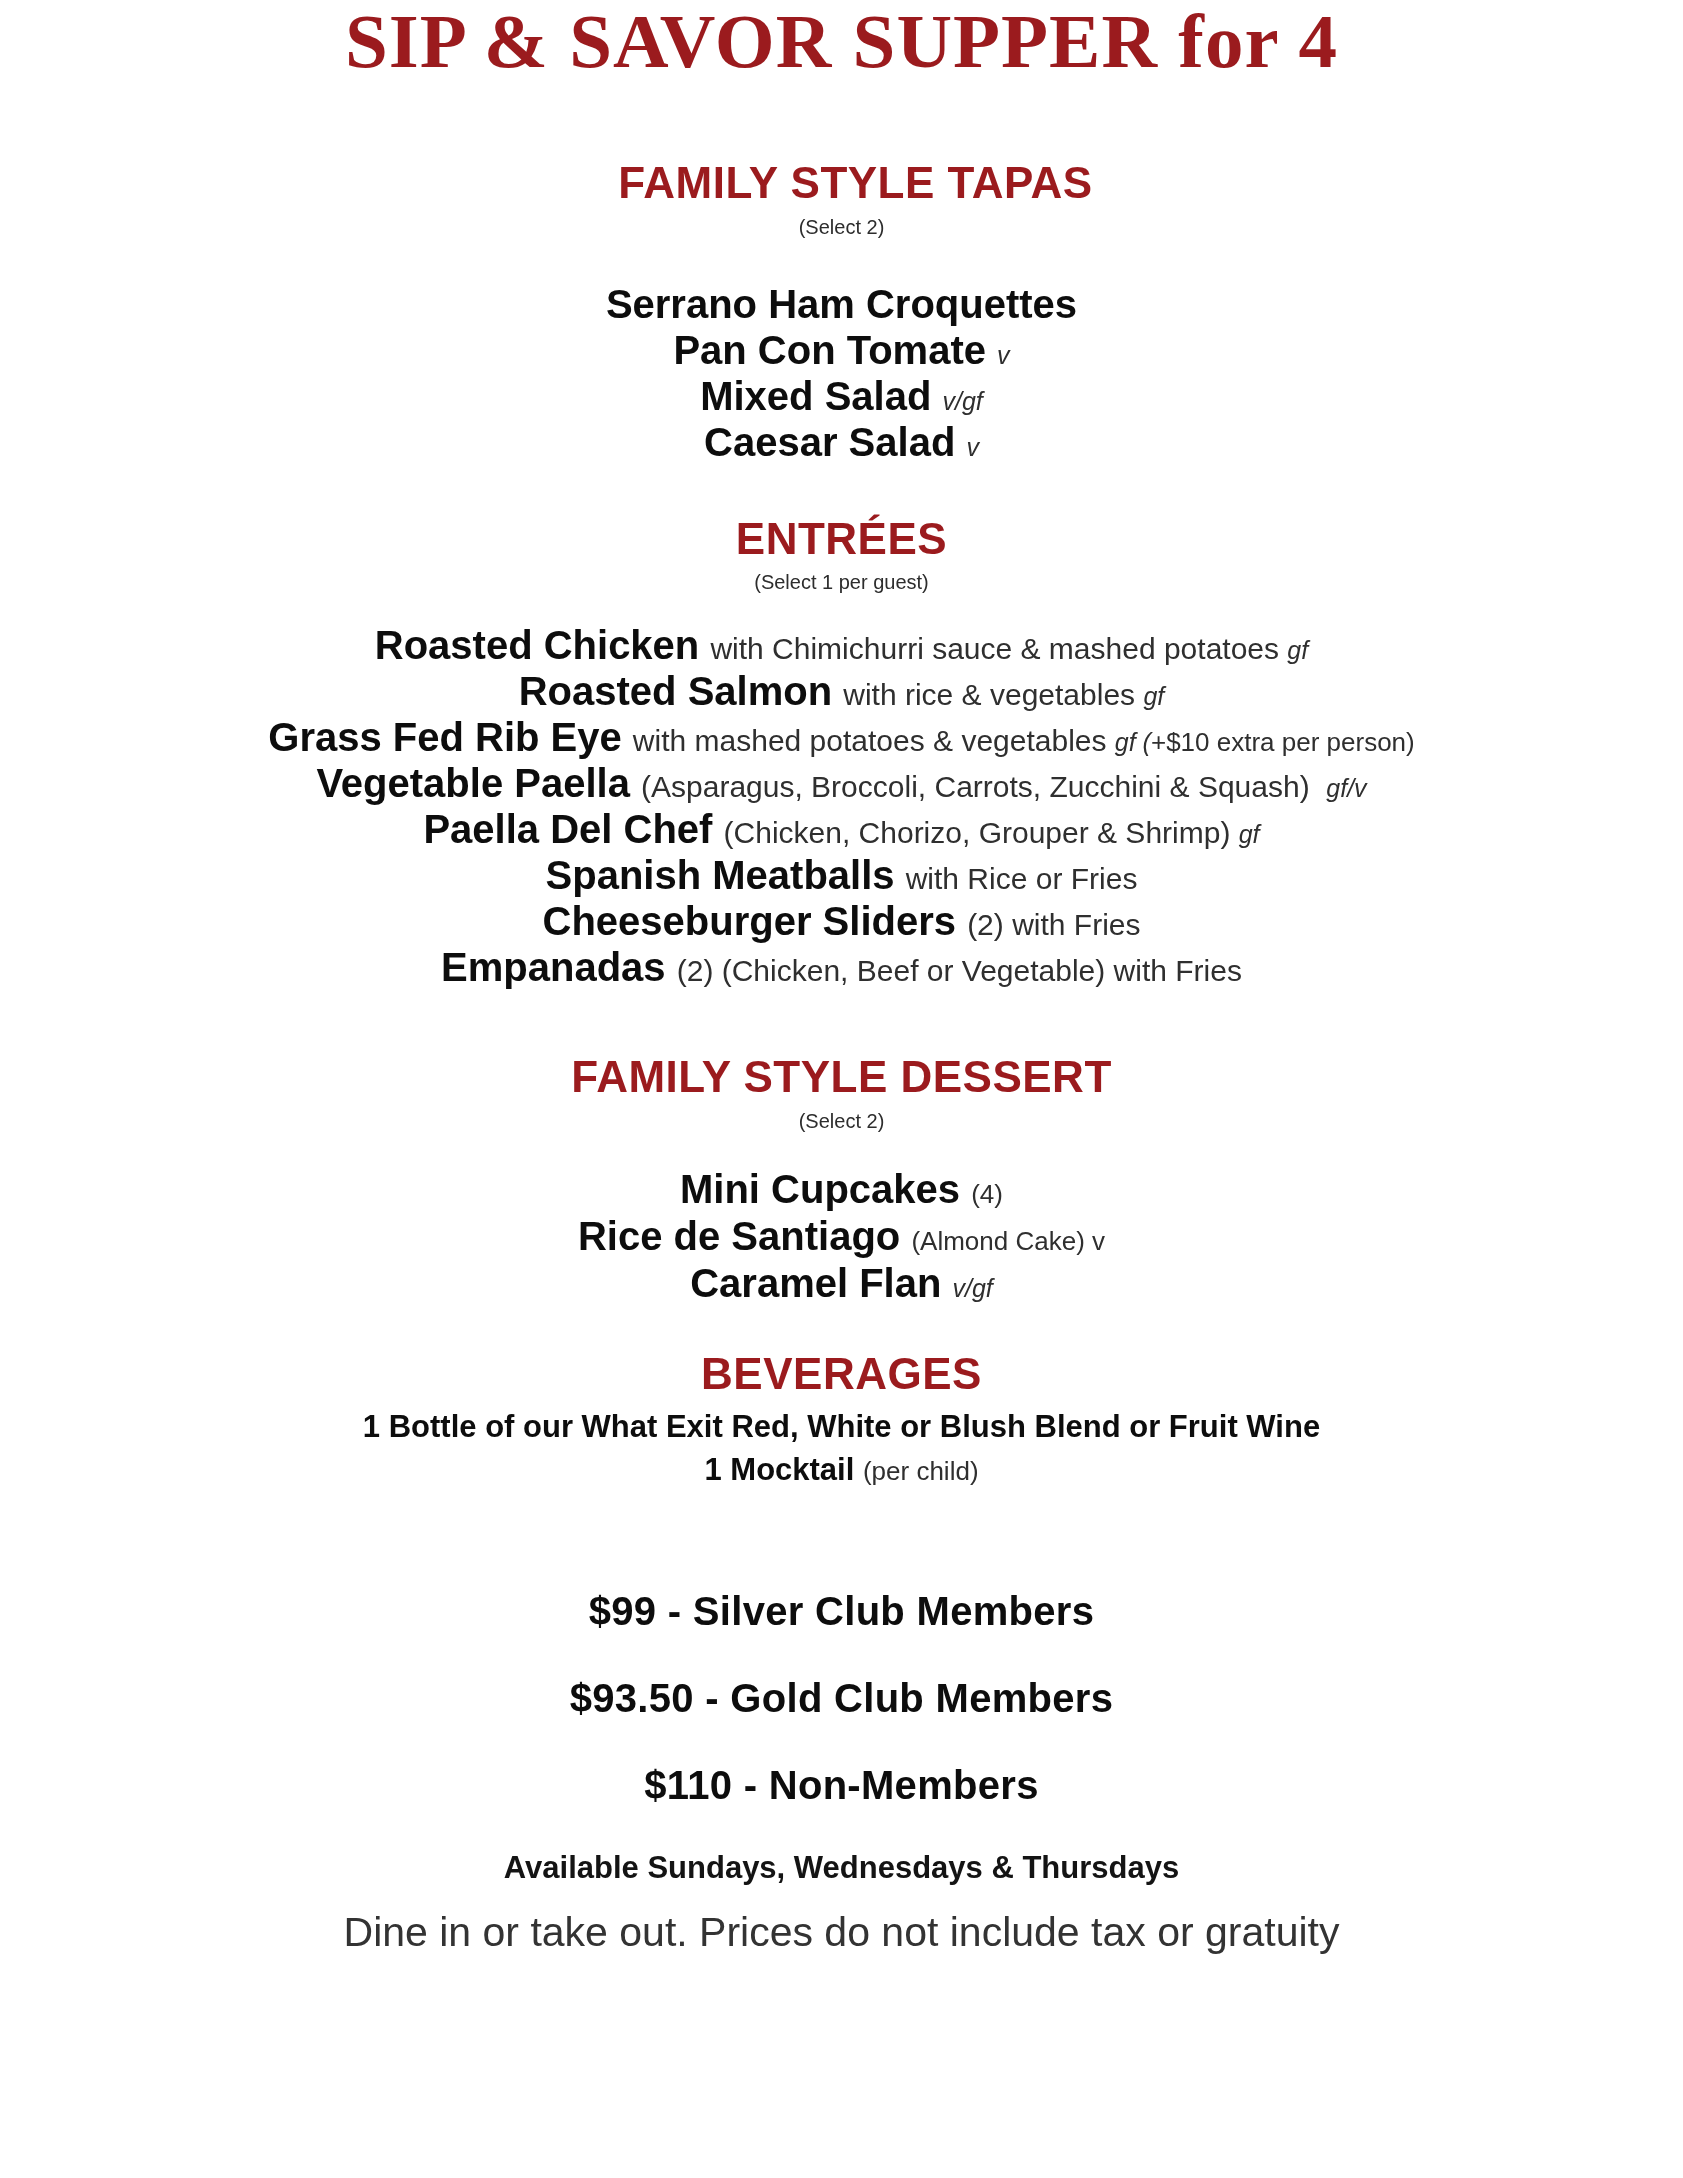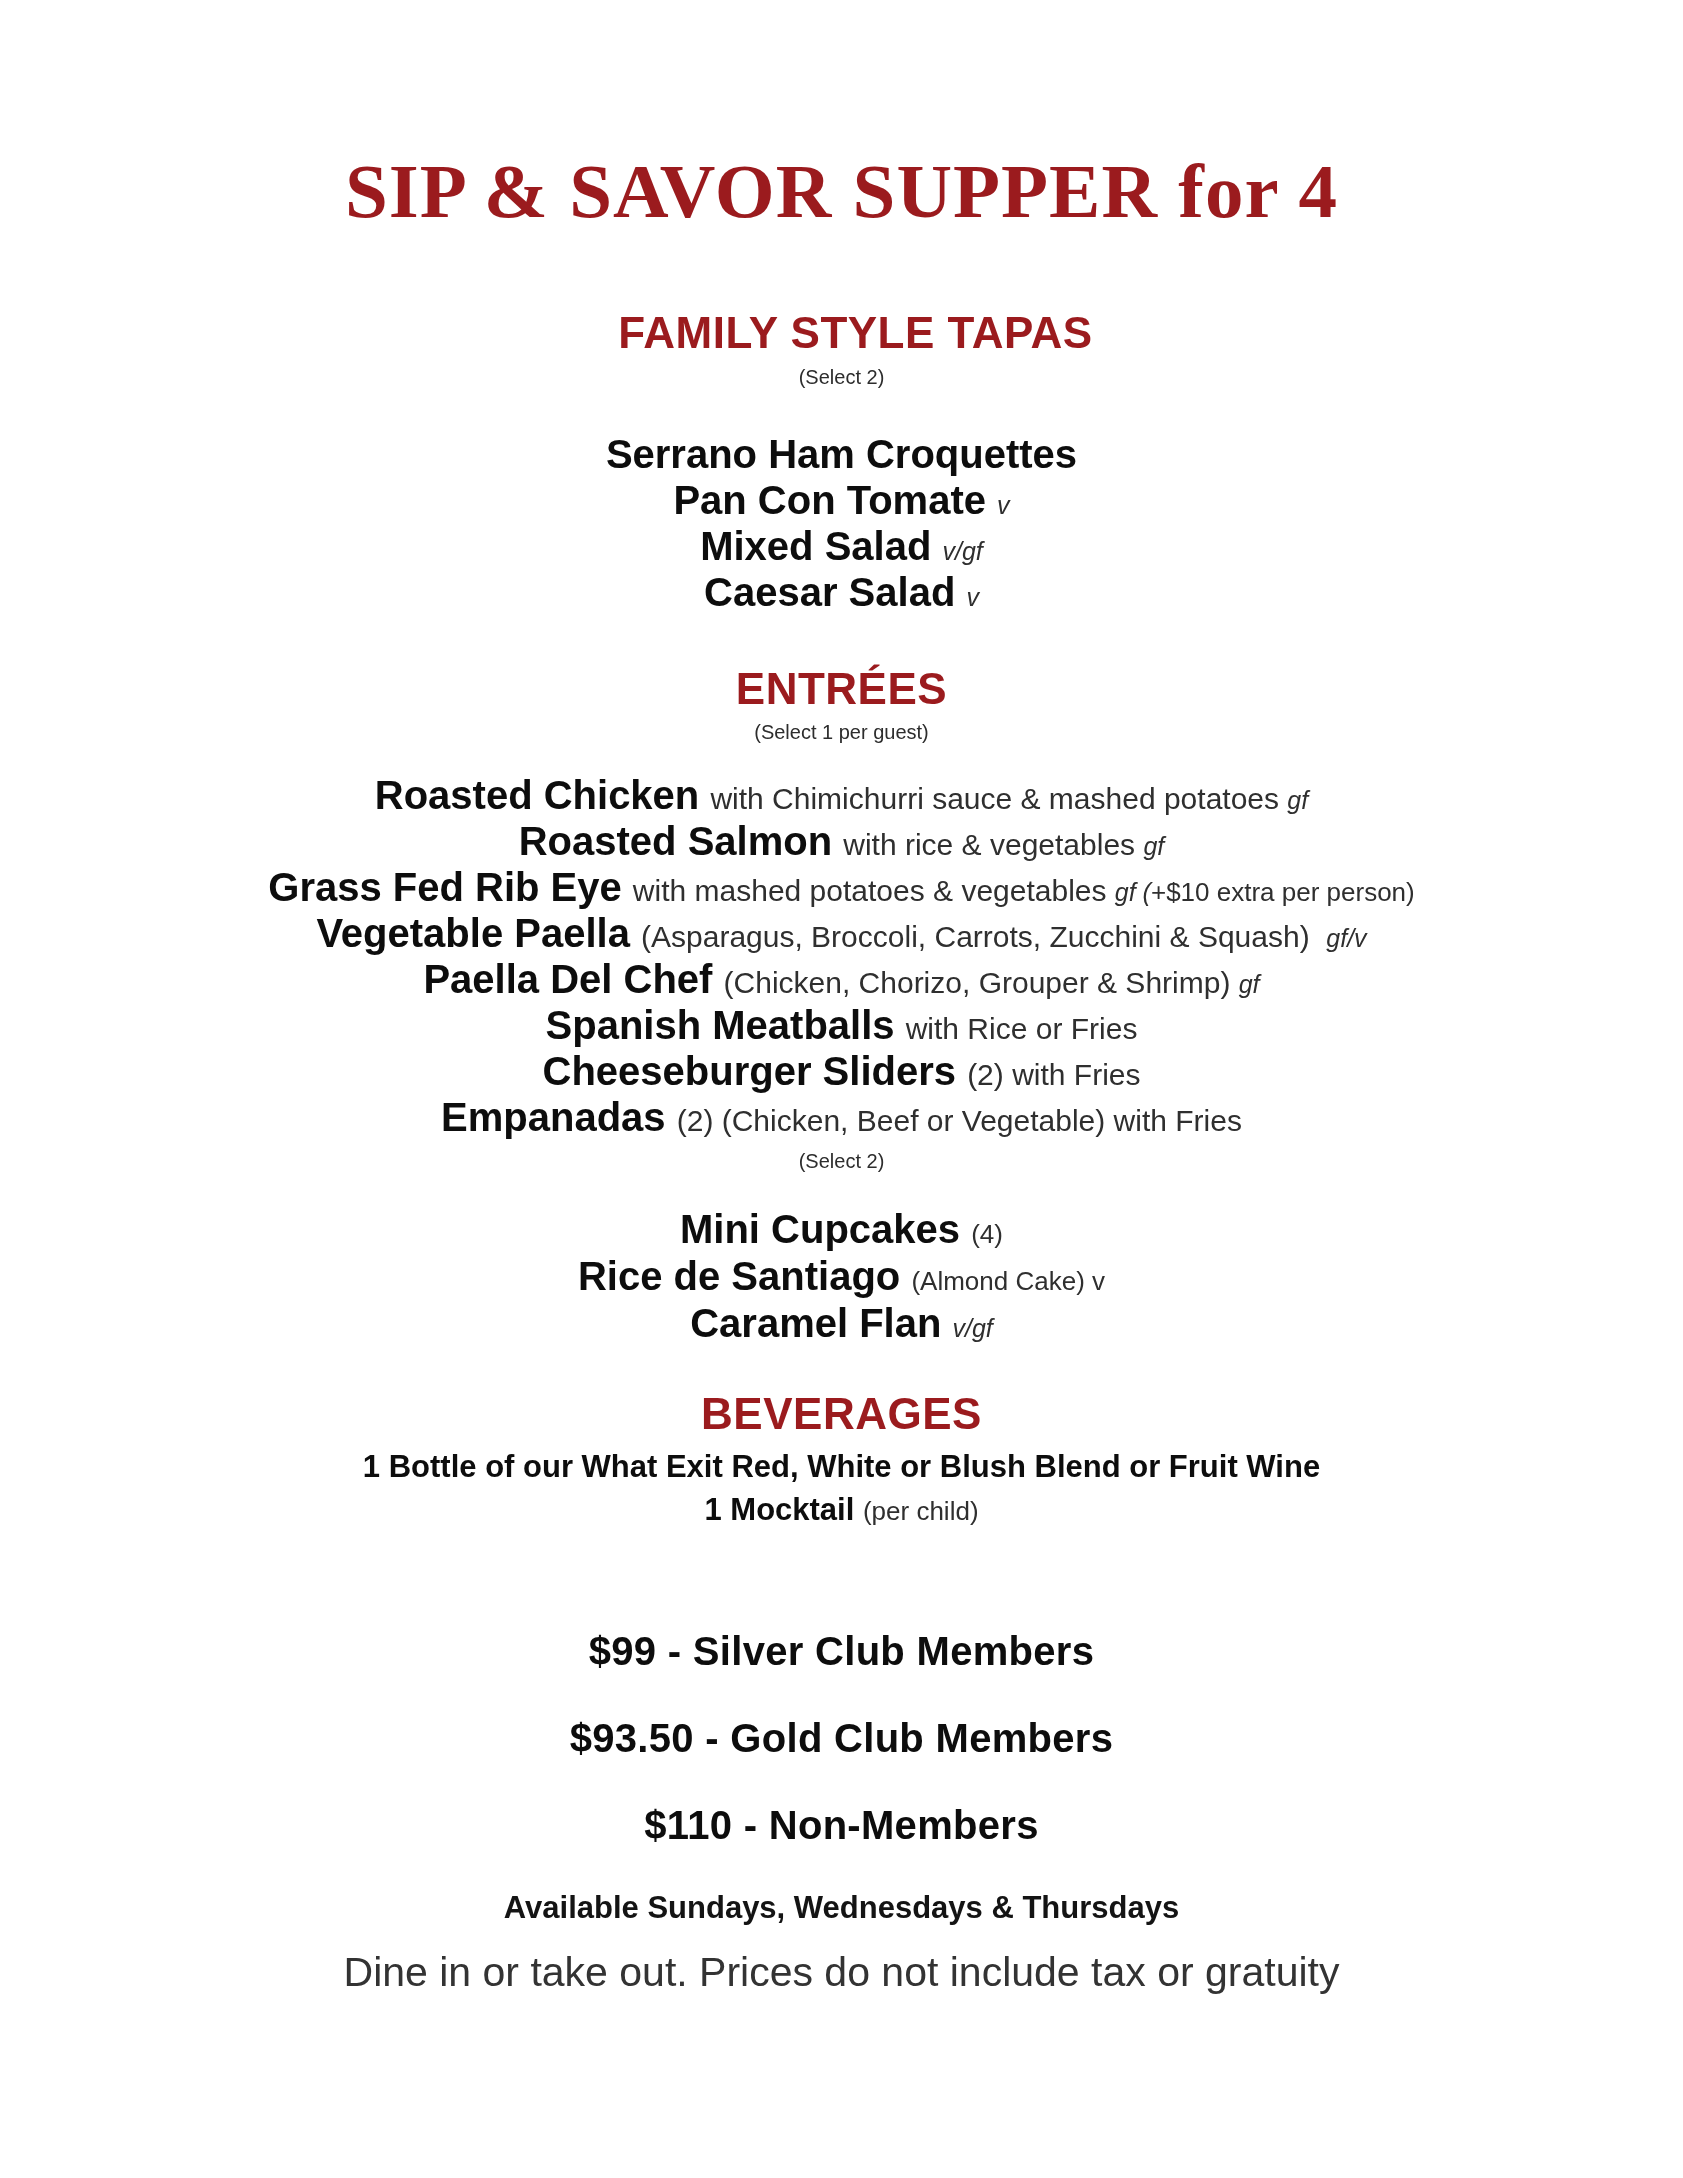--- a/index.html
+++ b/index.html
@@ -5,21 +5,21 @@
   :root{
     --accent-red:#9b1b1e;
     --ink:#0d0d0d;
     --body-text:#2f2f2f;
   }
   *{box-sizing:border-box;}
   html,body{margin:0;padding:0;background:#ffffff;}
   body{font-family:"Liberation Sans","DejaVu Sans",sans-serif;color:var(--body-text);}
   .page{
     width:1683px;height:2178px;margin:0 auto;background:#ffffff;
-    padding-top:150px;text-align:center;overflow:hidden;
+    text-align:center;overflow:hidden;
   }
   .title{
     font-family:"Liberation Serif","DejaVu Serif",serif;
     font-weight:700;font-size:77px;line-height:1.08;
     color:var(--accent-red);margin:0;letter-spacing:1px;
   }
   .heading{
     font-size:44px;font-weight:700;color:var(--accent-red);
     line-height:1.15;letter-spacing:0.5px;margin:0;
   }
@@ -84,20 +84,21 @@
       <div class="menu-line"><span class="name">Grass Fed Rib Eye </span><span class="desc">with mashed potatoes &amp; vegetables </span><span class="tag">gf (</span><span class="extra">+$10 extra per person)</span></div>
       <div class="menu-line"><span class="name">Vegetable Paella </span><span class="desc">(Asparagus, Broccoli, Carrots, Zucchini &amp; Squash)  </span><span class="tag">gf/v</span><span class="extra"></span></div>
       <div class="menu-line"><span class="name">Paella Del Chef </span><span class="desc">(Chicken, Chorizo, Grouper &amp; Shrimp) </span><span class="tag">gf</span><span class="extra"></span></div>
       <div class="menu-line"><span class="name">Spanish Meatballs </span><span class="desc">with Rice or Fries</span><span class="tag"></span><span class="extra"></span></div>
       <div class="menu-line"><span class="name">Cheeseburger Sliders </span><span class="desc">(2) with Fries</span><span class="tag"></span><span class="extra"></span></div>
       <div class="menu-line"><span class="name">Empanadas </span><span class="desc">(2) (Chicken, Beef or Vegetable) with Fries</span><span class="tag"></span><span class="extra"></span></div>
     </div>
   </section>
 
   <section class="sec-dessert small-desc">
+    <h2 class="heading">FAMILY STYLE DESSERT</h2>
     <div class="subheading">(Select 2)</div>
     <div class="items">
       <div class="menu-line"><span class="name">Mini Cupcakes </span><span class="desc">(4)</span><span class="tag"></span><span class="extra"></span></div>
       <div class="menu-line"><span class="name">Rice de Santiago </span><span class="desc">(Almond Cake) </span><span class="tag"></span><span class="extra">v</span></div>
       <div class="menu-line"><span class="name">Caramel Flan </span><span class="desc"></span><span class="tag">v/gf</span><span class="extra"></span></div>
     </div>
   </section>
 
   <section class="sec-bev small-desc">
     <h2 class="heading">BEVERAGES</h2>

